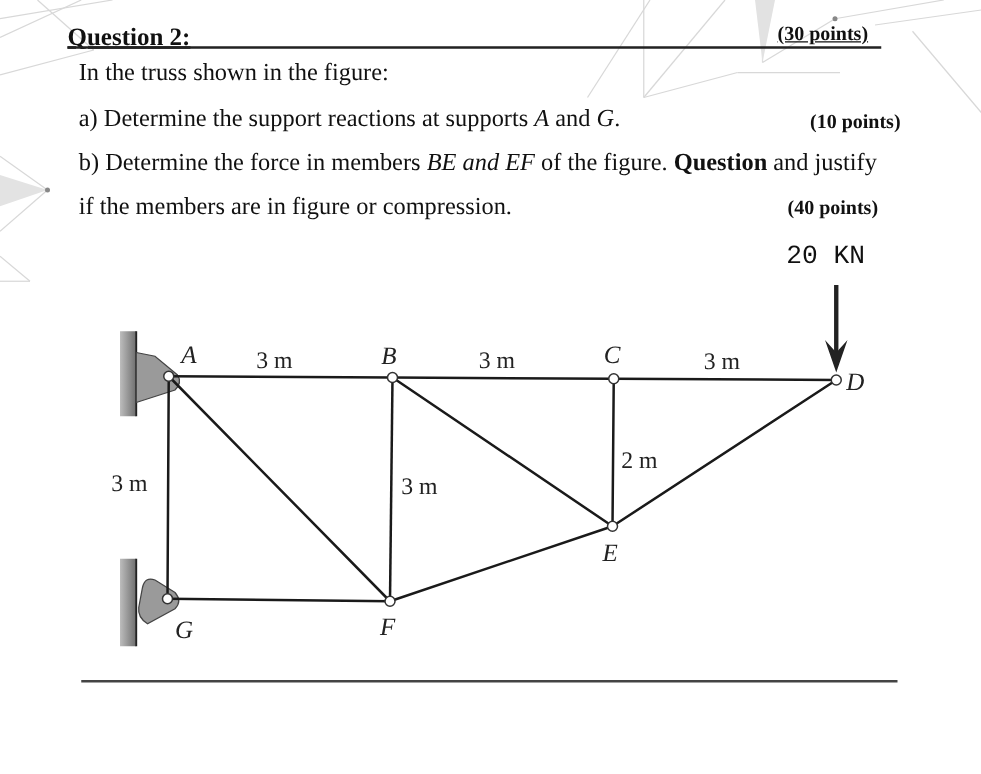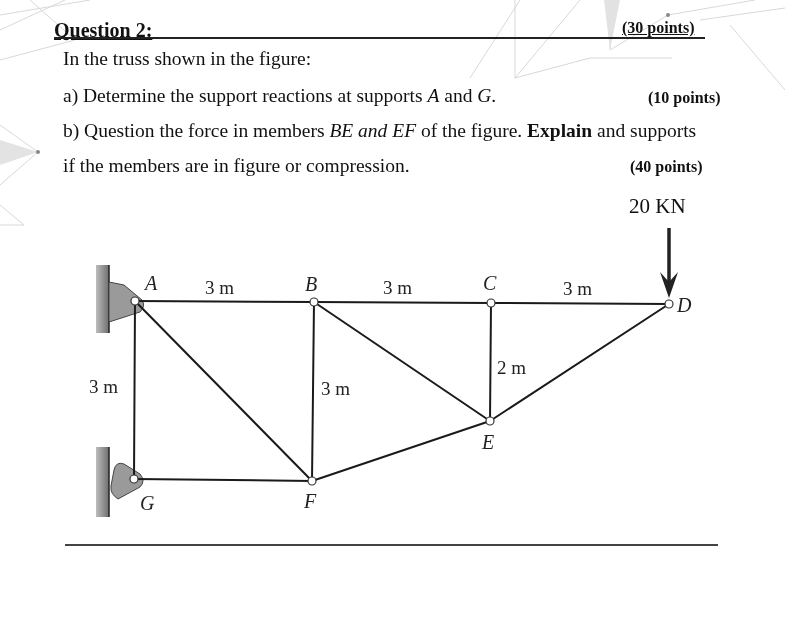--- a/index.html
+++ b/index.html
@@ -17,21 +17,21 @@
     .body-text { font-size: 19.5px; }
     .line1 { left: 63px; top: 48px; }
     .line2 { left: 63px; top: 85px; }
     .line3 { left: 63px; top: 120px; }
     .line4 { left: 63px; top: 155px; }
     .pts { font-weight: bold; font-size: 16px; }
     .pts-a { left: 637px; top: 89px; margin-left: 11px; }
     .pts-b { left: 630px; top: 158px; }
     .b-bold { font-weight: bold; }
     .b-ital { font-style: italic; }
-    .load-label { left: 629px; top: 194px; font-family: Liberation Serif, serif; font-size: 21px; }
+    .load-label { left: 629px; top: 194px; font-family: Liberation Mono, monospace; font-size: 21px; }
     .truss { position: absolute; left: 0; top: 0; z-index: 1; }
     .node-label { font-family: "Liberation Serif", serif; font-style: italic; font-size: 20px; fill: #222; }
     .dim-label { font-family: "Liberation Serif", serif; font-size: 19px; fill: #222; }
     .footer-rule { position: absolute; left: 65px; top: 544px; width: 653px; height: 2px; background: #444; z-index: 2; }
   </style>
 </head>
 <body>
 
 <svg class="bg-deco" width="785" height="619" viewBox="0 0 785 619">
   <g stroke="#d8d8d8" stroke-width="1" fill="none">
@@ -66,21 +66,21 @@
 <div class="abs q-points">(30 points)</div>
 
 <div class="abs body-text line1">In the truss shown in the figure:</div>
 
 <div class="abs body-text line2">
   <span>a) Determine the support reactions at supports </span><span class="b-ital">A</span><span> and </span><span class="b-ital">G</span><span>.</span>
 </div>
 <div class="abs pts pts-a">(10 points)</div>
 
 <div class="abs body-text line3">
-  <span>b) Question the force in members </span><span class="b-ital">BE and EF</span><span> of the figure. </span><span class="b-bold">Explain</span><span> and supports</span>
+  <span>b) Determine the force in members </span><span class="b-ital">BE and EF</span><span> of the figure. </span><span class="b-bold">Question</span><span> and justify</span>
 </div>
 <div class="abs body-text line4">if the members are in figure or compression.</div>
 <div class="abs pts pts-b">(40 points)</div>
 
 <div class="abs load-label">20 KN</div>
 
 <svg class="truss" width="785" height="619" viewBox="0 0 785 619">
   <defs>
     <linearGradient id="wallGrad" x1="0" x2="1" y1="0" y2="0">
       <stop offset="0" stop-color="#bdbdbd"></stop>

